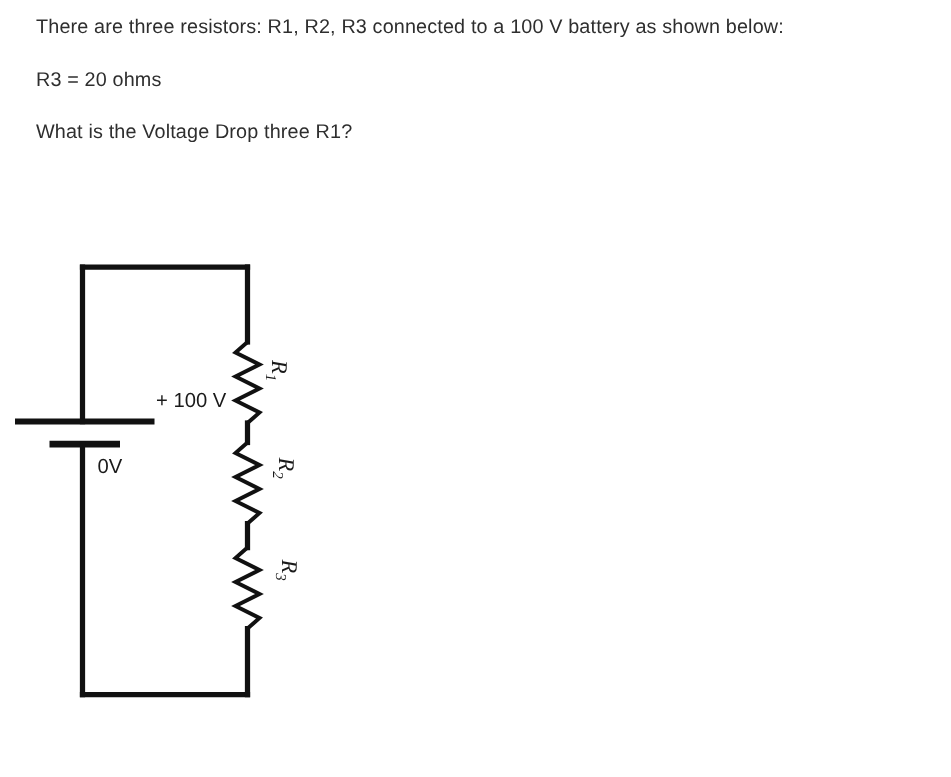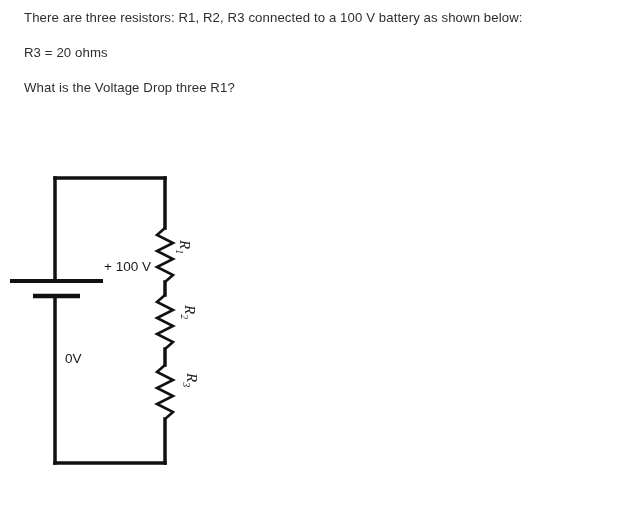--- a/index.html
+++ b/index.html
@@ -53,21 +53,20 @@
     white-space: nowrap;
   }
   #label-plus-100v {
     left: 61px;
     top: 259px;
     margin-left: 43px;
   }
   #label-0v {
     left: 65px;
     top: 303px;
-    margin-top: 48px;
   }
 
   
   .r-label {
     position: absolute;
     font-family: "Liberation Serif", serif;
     font-style: italic;
     font-size: 15px;
     color: #1a1a1a;
     transform: rotate(90deg);

